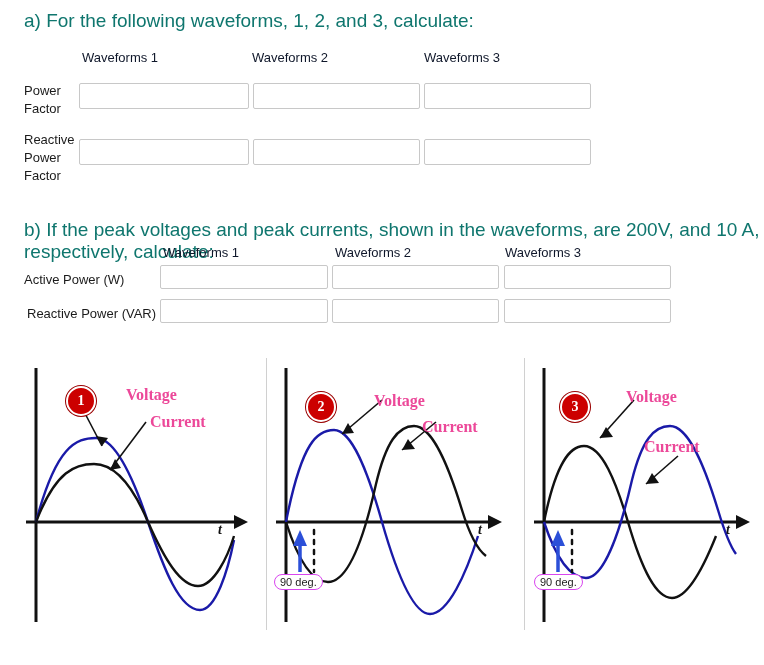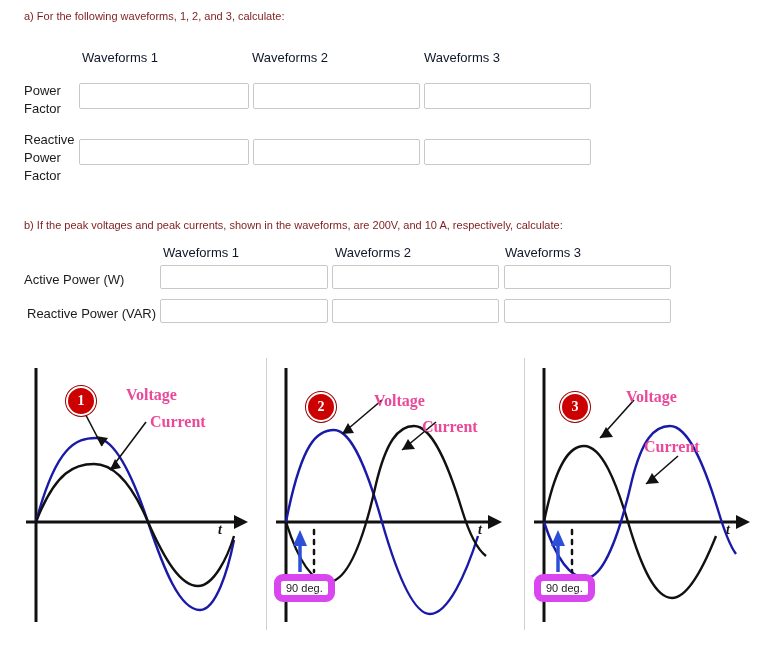--- a/index.html
+++ b/index.html
@@ -5,21 +5,21 @@
   html,body{margin:0;padding:0;}
   body{
     width:764px;height:665px;
     background:#ffffff;
     font-family:"Liberation Sans", sans-serif;
     font-size:13px;
     color:#1a1a1a;
     position:relative;
     overflow:hidden;
   }
-  .q-text{position:absolute;font-size:11px;color:#7f1d1d;}
+  .q-text{position:absolute;font-size:19px;color:#0f766e;}
   #qa-text{left:24px;top:10px;}
   #qb-text{left:24px;top:219px;}
 
   
   .colhead{position:absolute;font-size:13px;color:#0f172a;}
   .rowlabel{position:absolute;font-size:13px;color:#1b1b1b;line-height:18px;}
   .cell-box{
     position:absolute;
     background:#fff;
     border:1px solid #c8c8c8;
@@ -54,21 +54,21 @@
     font-weight:bold;
     font-size:16px;
     color:#ec4899;
     white-space:nowrap;
   }
   .deg-label{
     position:absolute;
     font-size:11px;
     color:#222;
     background:#fff;
-    border:7px solid #d946ef;
+    border:1px solid #d946ef;
     border-radius:9px;
     padding:1px 5px;
     white-space:nowrap;
   }
   .axis-t{
     position:absolute;
     font-family:"Liberation Serif", serif;
     font-weight:bold;
     font-style:italic;
     font-size:14px;

